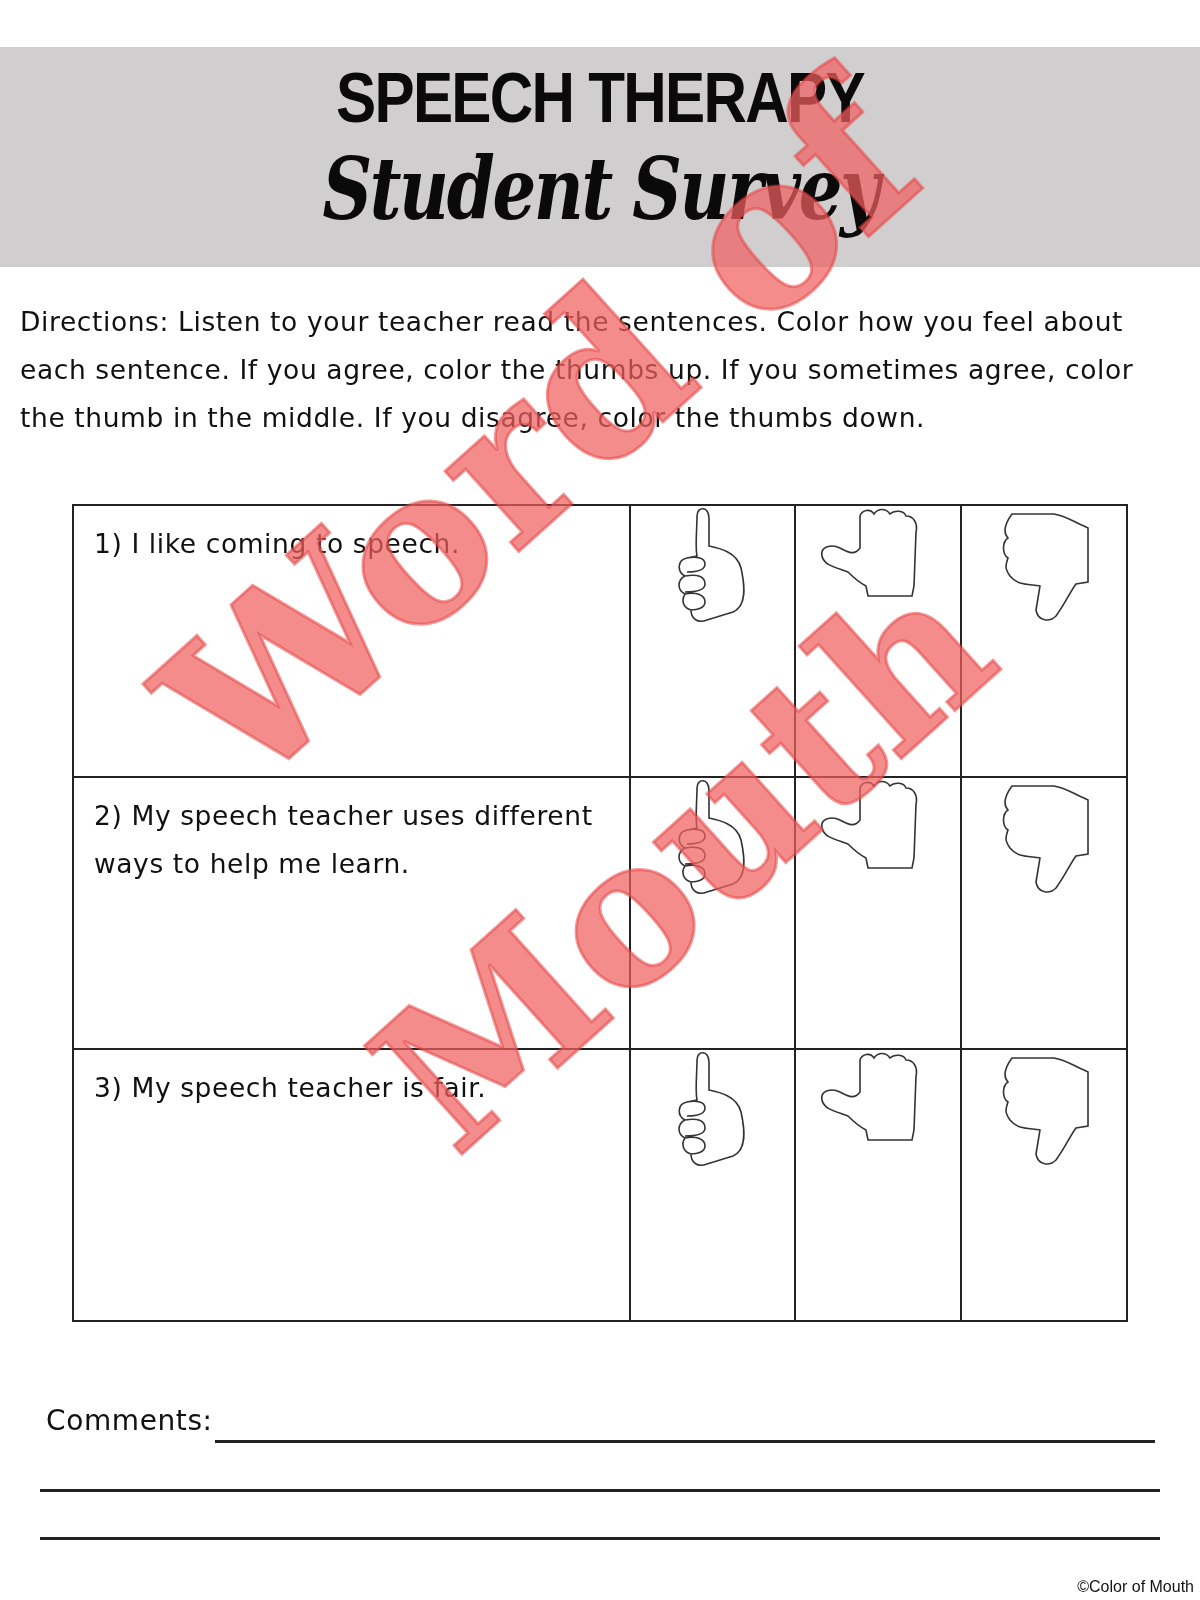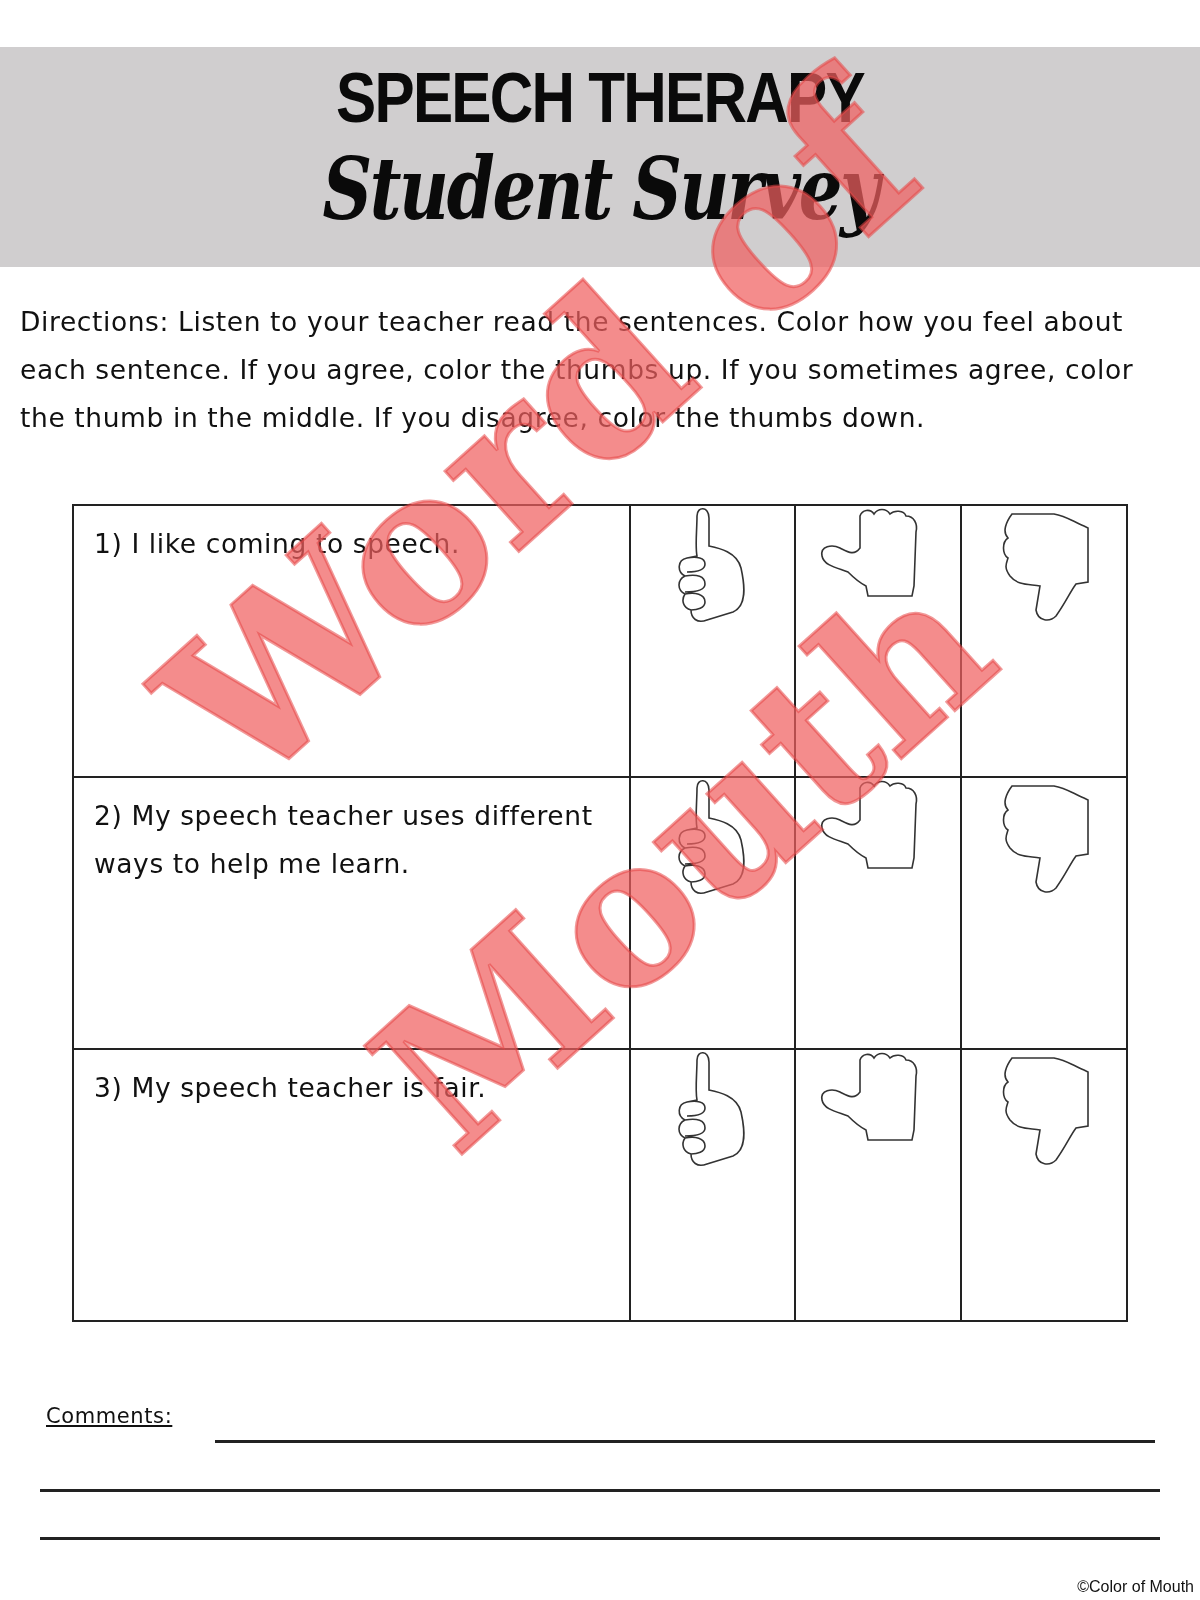--- a/index.html
+++ b/index.html
@@ -29,21 +29,21 @@
     border-collapse:collapse;
   }
   table.survey td { border:2px solid #222; padding:0; vertical-align:top; }
   td.q-cell { width:556px; }
   td.icon-cell { width:164px; vertical-align:middle; text-align:center; }
   .q-text {
     padding:14px 14px 0 20px; font-size:26.5px; line-height:48px; letter-spacing:0.6px;
   }
   .icon-cell svg { display:block; margin:0 auto; }
   .comments-label {
-    position:absolute; left:46px; top:1404px; font-size:21px; letter-spacing:0.6px;text-decoration:underline;
+    position:absolute; left:46px; top:1404px; font-size:28px; letter-spacing:0.6px;
   }
   .rule {
     position:absolute; height:0; border-top:3px solid #222;
   }
   .copyright {
     position:absolute; right:6px; top:1578px; font-size:16px; font-family:"Liberation Sans", sans-serif;
   }
   .watermark {
     position:absolute; pointer-events:none; color:rgba(240,95,95,0.72);
     font-family:"DejaVu Serif", serif; font-weight:bold;

